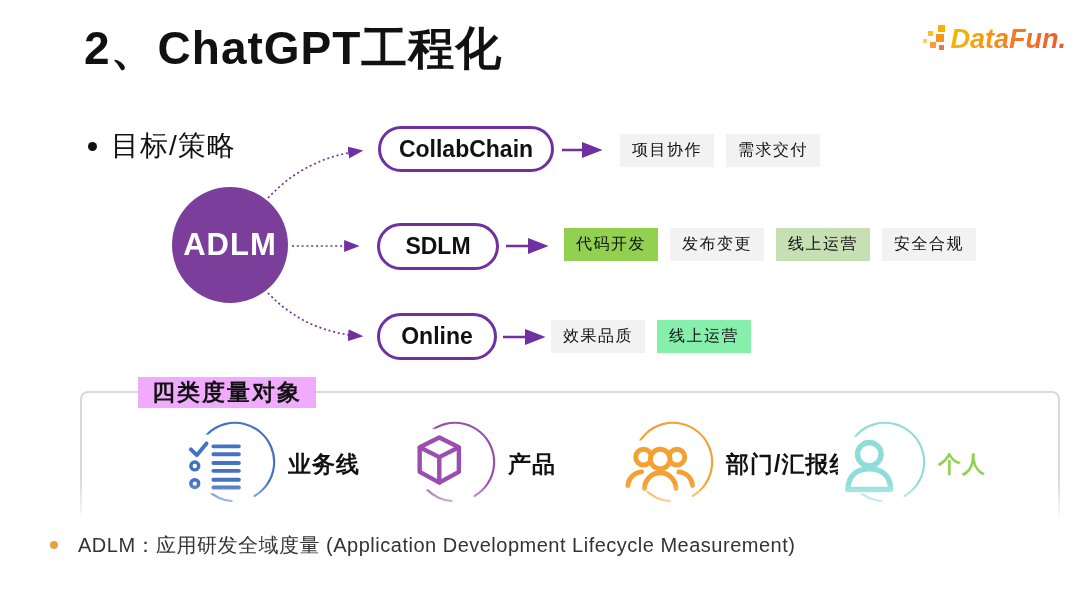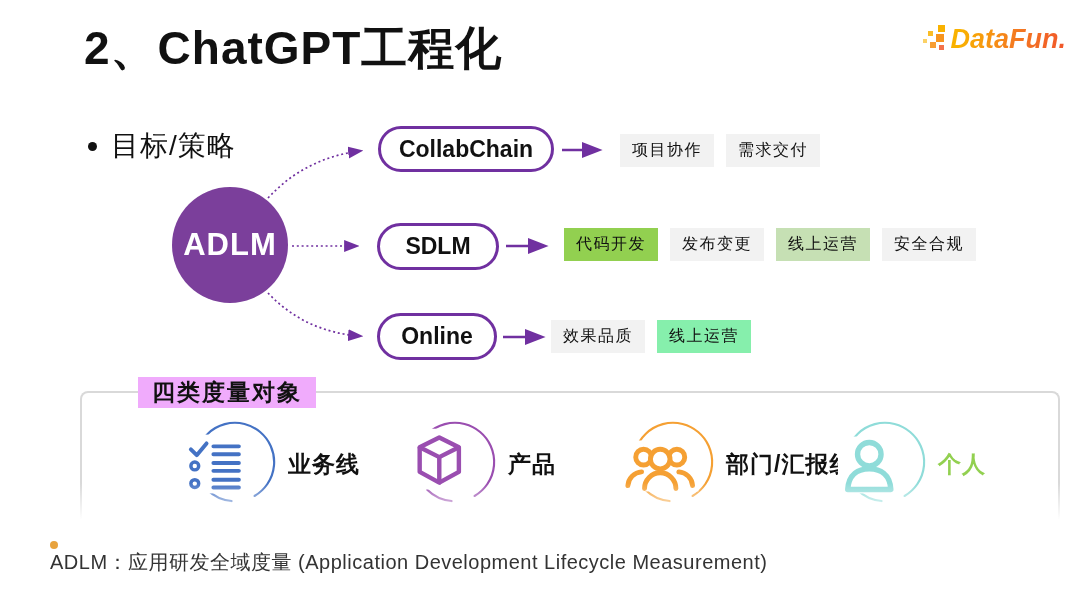--- a/index.html
+++ b/index.html
@@ -50,21 +50,21 @@
   .mbox-fade { position:absolute; left:-4px; right:-4px; bottom:-2px; height:46px;
     background:linear-gradient(to top,#fff 20%,rgba(255,255,255,0)); }
   .mbox-heading { position:absolute; left:56px; top:-16px; background:#f0abfc; padding:0 14px;
     font-size:23px; font-weight:bold; color:#111; letter-spacing:2px; }
   .mitem { position:absolute; top:22px; display:flex; align-items:center; }
   .mitem svg { width:98px; height:98px; display:block; }
   .mitem-label { font-size:23px; font-weight:bold; letter-spacing:1px; margin-left:6px; white-space:nowrap; }
   .mitem-1 { left:102px; } .mitem-2 { left:322px; } .mitem-3 { left:540px; } .mitem-4 { left:752px; }
 
   
-  .footnote { position:absolute; left:50px; top:532px; display:flex; align-items:flex-start;flex-direction:column; }
+  .footnote { position:absolute; left:50px; top:532px; display:flex; align-items:flex-start; }
   .footnote-dot { width:8px; height:8px; border-radius:50%; background:#E8A33D; margin:9px 20px 0 0; }
   .footnote-text { font-size:20px; color:#333; letter-spacing:0.5px; }
 </style>
 </head>
 <body>
 
 <div class="slide">
 
   <div class="title">2、ChatGPT工程化</div>
 

